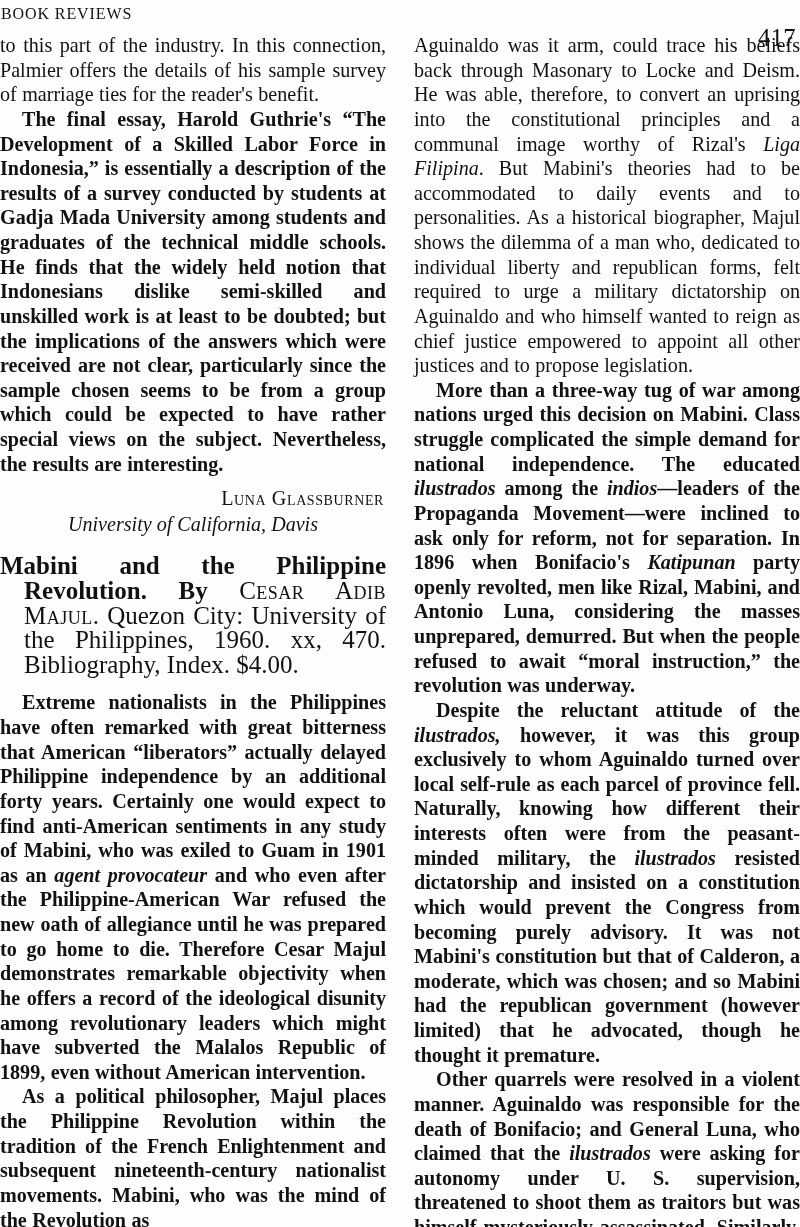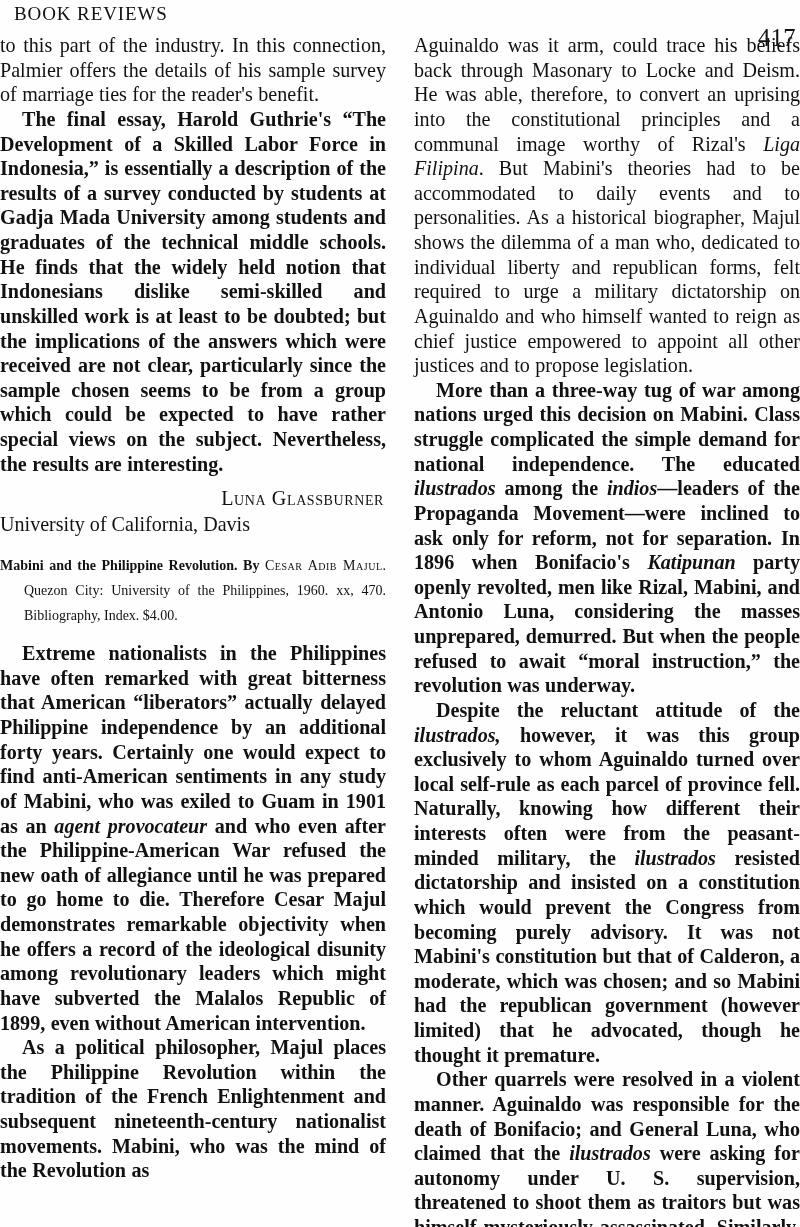--- a/index.html
+++ b/index.html
@@ -24,23 +24,23 @@
   
   #running-head {
     position: absolute;
     left: 0;
     top: 0;
     width: 800px;
     height: 30px;
   }
   #running-head .rh-title {
     position: absolute;
-    left: 14px;
+    left: 1px;
     top: 1px;
-    font-size: 19px;
+    font-size: 16px;
     letter-spacing: 0.9px;
     line-height: 26px;
     white-space: nowrap;
   }
   #running-head .rh-folio {
     position: absolute;
     right: 4px;
     top: 1px;
     font-size: 24.5px;
     line-height: 26px;
@@ -93,27 +93,28 @@
     line-height: 26px;
     text-align: right;
     font-variant: small-caps;
     letter-spacing: 0.6px;
     padding-right: 2px;
   }
   .affiliation {
     margin: 0;
     font-size: 20.1px;
     line-height: 26px;
-    text-align: left;
+    text-align: center;
+    font-style: italic;
   }
 
   
   .citation {
     margin: 0;
-    font-size: 14px;
+    font-size: 25px;
     line-height: 24.62px;
     text-align: justify;
     padding-left: 24px;
     text-indent: -24px;
   }
   .citation .cite-title {
     font-weight: bold;
   }
 
   .spacer-sm { height: 9px; }

